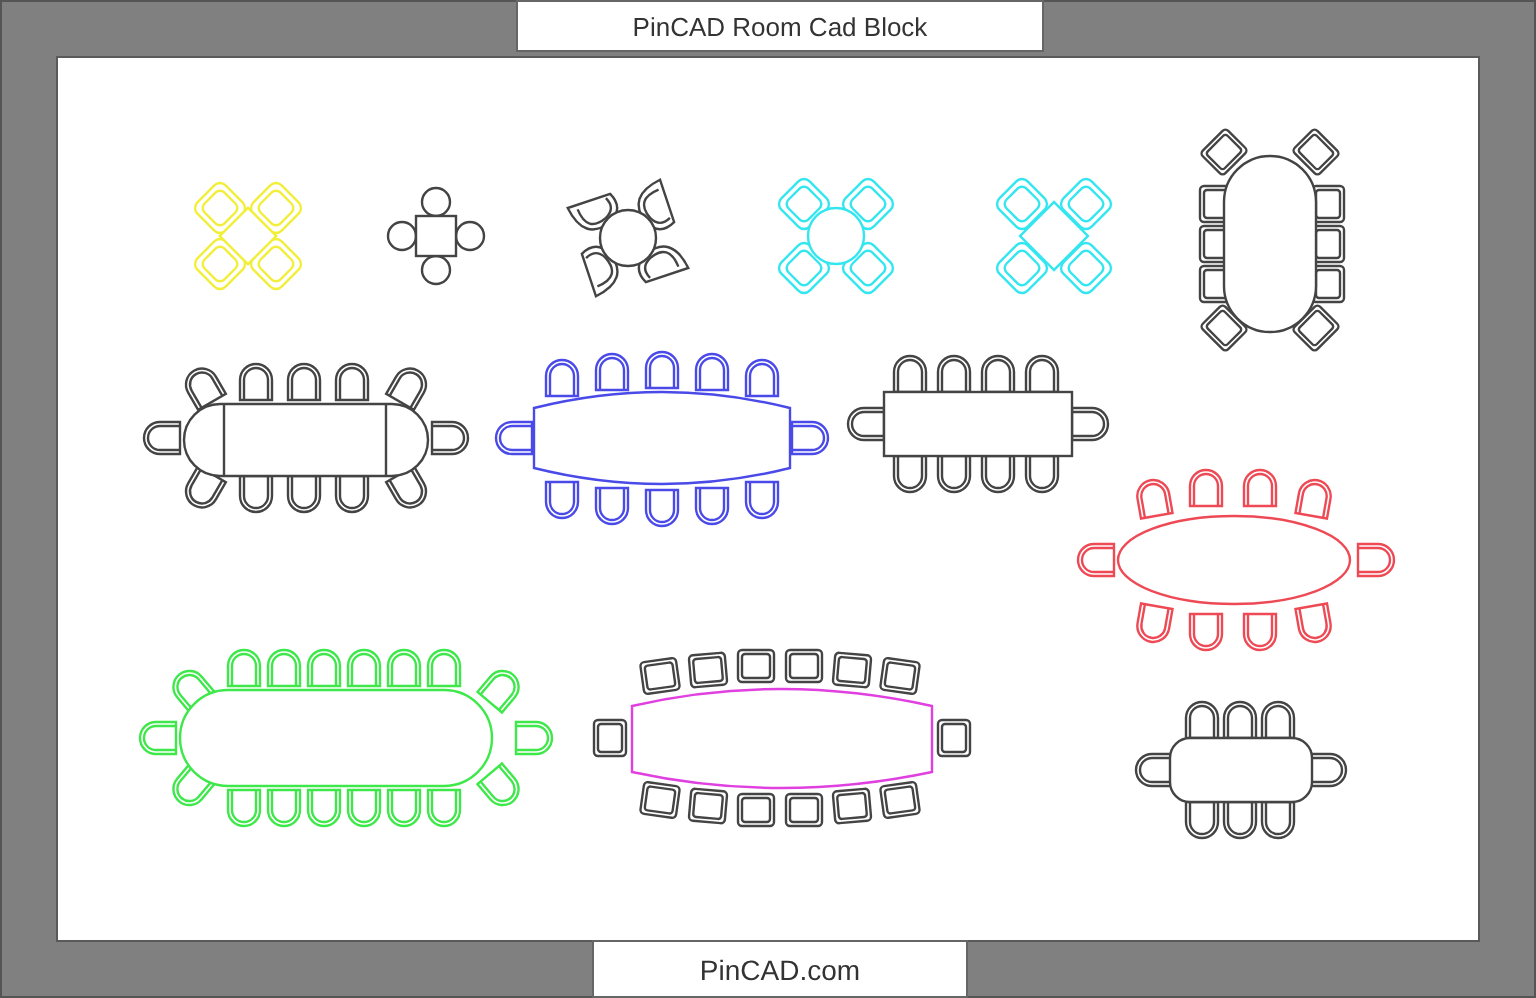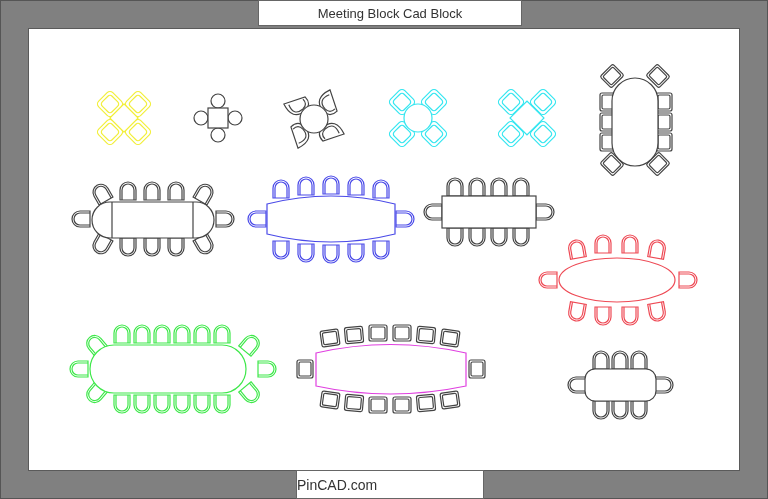--- a/index.html
+++ b/index.html
@@ -1,30 +1,30 @@
 <!DOCTYPE html>
 <html><head>
 <meta charset="utf-8">
 <style>
   html,body{margin:0;padding:0;}
   body{width:768px;height:499px;position:relative;background:#7f7f7f;overflow:hidden;font-family:"Liberation Sans",sans-serif;}
   .frame{position:absolute;left:0;top:0;width:766px;height:497px;border:1px solid #555;background:#808080;}
   .canvas{position:absolute;left:28px;top:28px;width:712px;height:443px;background:#fff;border:1px solid #5a5a5a;box-sizing:border-box;}
   .title-box{position:absolute;left:258px;top:0;width:264px;height:26px;background:#fff;border:1px solid #666;box-sizing:border-box;display:flex;align-items:center;justify-content:center;font-size:13px;color:#333;}
-  .footer-box{position:absolute;left:296px;top:470px;width:188px;height:29px;background:#fff;border:1px solid #666;box-sizing:border-box;display:flex;align-items:center;justify-content:flex-start;font-size:14px;color:#333;}
+  .footer-box{position:absolute;left:296px;top:470px;width:188px;height:29px;background:#fff;border:1px solid #666;box-sizing:border-box;display:flex;align-items:center;justify-content:center;font-size:14px;color:#333;}
   svg.cad{position:absolute;left:0;top:0;}
   .blk{fill:none;stroke-width:1.2;}
 </style>
 </head>
 <body>
 
 <div class="frame"></div>
 <div class="canvas"></div>
 <div class="title-box">
-    <span>Meeting Block Cad Block</span>
+    <span>PinCAD Room Cad Block</span>
   </div>
 <div class="footer-box">
     <span>PinCAD.com</span>
   </div>
 
 <svg class="cad" width="768" height="499" viewBox="0 0 768 499">
   <defs>
 
     <g id="chairU">
       <path d="M-8,8 L-8,-2 A8,8 0 0 1 8,-2 L8,8 Z"></path>

